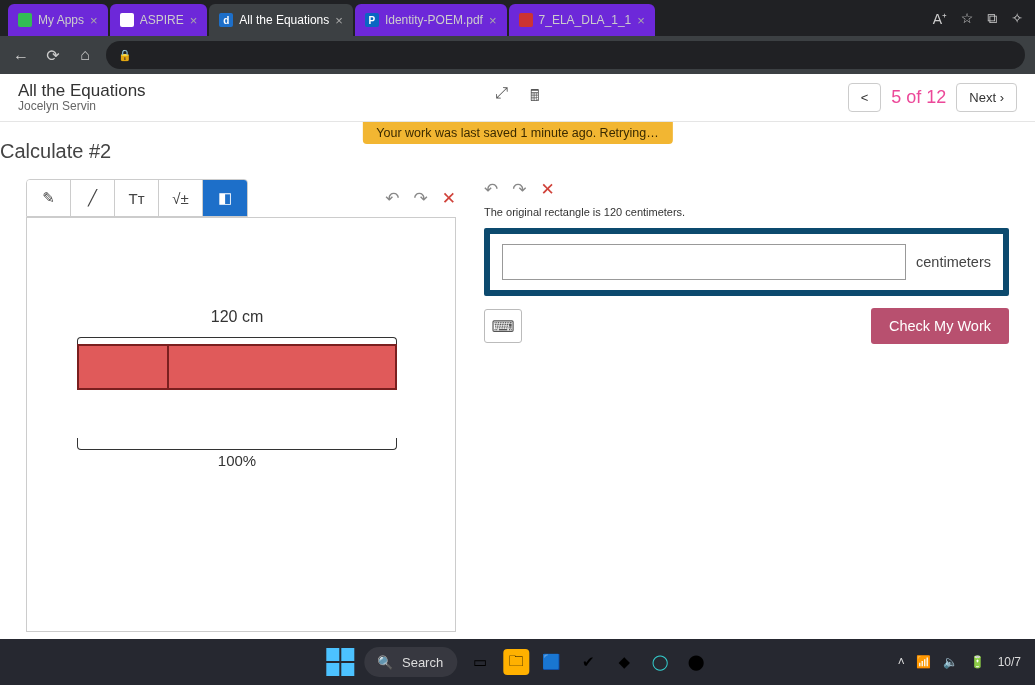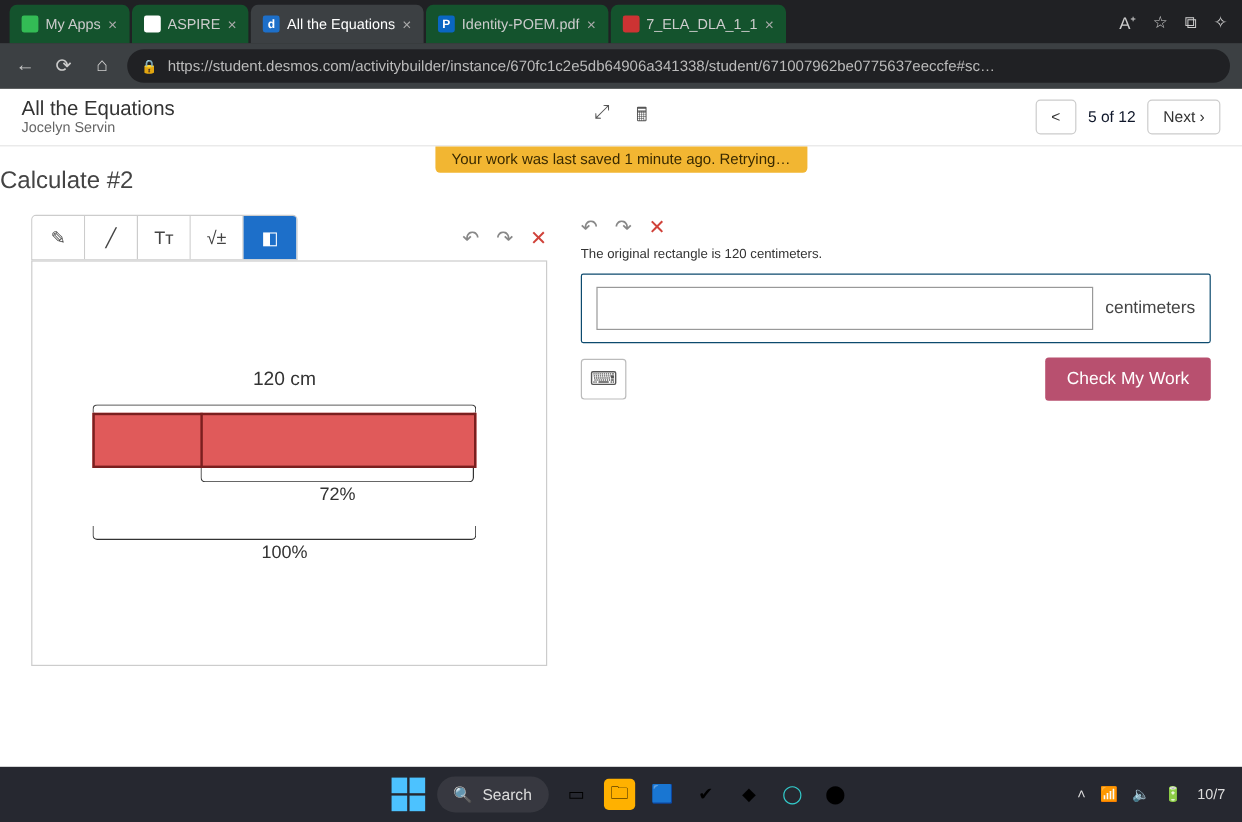--- a/index.html
+++ b/index.html
@@ -1,21 +1,21 @@
 <!DOCTYPE html>
 <html><head>
 <meta charset="utf-8">
 <style>
   * { box-sizing: border-box; margin: 0; padding: 0; font-family: -apple-system, BlinkMacSystemFont, "Segoe UI", Arial, sans-serif; }
   html, body { width: 1035px; height: 685px; background: #000; overflow: hidden; }
 
   
   .browser { position: absolute; inset: 0; background: #2b2b2b; display: flex; flex-direction: column; }
   .tabstrip { height: 36px; background: #202124; display: flex; align-items: flex-end; padding-left: 8px; gap: 2px; }
-  .tab { height: 32px; background: #14532d; color: #ccc; font-size: 12px; display: flex; align-items: center; padding: 0 10px; border-radius: 6px 6px 0 0; gap: 6px; max-width: 180px; }
+  .tab { height: 32px; background: #6d28d9; color: #ccc; font-size: 12px; display: flex; align-items: center; padding: 0 10px; border-radius: 6px 6px 0 0; gap: 6px; max-width: 180px; }
   .tab.active { background: #3c4043; color: #fff; }
   .tab .favicon { width: 14px; height: 14px; border-radius: 2px; flex: 0 0 auto; display: flex; align-items: center; justify-content: center; font-size: 10px; font-weight: bold; }
   .tab .tlabel { overflow: hidden; white-space: nowrap; text-overflow: ellipsis; flex: 1; }
   .tab .close { font-size: 13px; color: #aaa; flex: 0 0 auto; }
   .tabstrip .win-controls { margin-left: auto; display: flex; gap: 14px; padding: 0 12px; color: #ccc; font-size: 14px; align-items: center; height: 100%; }
 
   .addrbar { height: 38px; background: #3c4043; display: flex; align-items: center; padding: 0 10px; gap: 10px; color: #ccc; }
   .addrbar .navbtn { width: 22px; text-align: center; font-size: 16px; }
   .urlbox { flex: 1; background: #202124; border-radius: 16px; height: 28px; display: flex; align-items: center; padding: 0 12px; font-size: 12.5px; color: #bbb; gap: 8px; }
   .urlbox .lock { font-size: 11px; }
@@ -23,35 +23,35 @@
   
   .page { flex: 1; background: #fff; position: relative; overflow: hidden; }
 
   .topbar { height: 48px; border-bottom: 1px solid #e5e5e5; display: flex; align-items: center; padding: 0 18px; gap: 14px; }
   .topbar .title-block { display: flex; flex-direction: column; line-height: 1.15; }
   .topbar .activity-title { font-size: 17px; font-weight: 500; color: #333; }
   .topbar .student-name { font-size: 12px; color: #666; }
   .topbar .center-icons { position: absolute; left: 50%; transform: translateX(-50%); top: 10px; display: flex; gap: 22px; color: #555; font-size: 16px; }
   .topbar .pager { margin-left: auto; display: flex; align-items: center; gap: 10px; }
   .pgbtn { border: 1px solid #ccc; background: #fff; border-radius: 4px; padding: 6px 12px; font-size: 13px; color: #333; display: flex; align-items: center; gap: 4px; cursor: pointer; }
-  .pgcounter { font-size: 13px; color: #0f172a; }
+  .pgcounter { font-size: 18px; color: #ec4899; }
 
   .save-banner { position: absolute; top: 48px; left: 50%; transform: translateX(-50%); background: #f2b632; color: #3a2a00; font-size: 12.5px; padding: 4px 14px; border-radius: 0 0 4px 4px; z-index: 5; }
 
   .screen-title { text-align: left; font-size: 20px; color: #444; margin-top: 18px; }
 
   .content { display: flex; padding: 10px 26px 20px 26px; gap: 28px; margin-top: 6px; }
 
   
   .sketch-col { flex: 0 0 430px; }
   .sketch-toolbar { display: flex; border: 1px solid #ccc; border-radius: 4px 4px 0 0; overflow: hidden; width: max-content; }
   .tool { width: 44px; height: 36px; display: flex; align-items: center; justify-content: center; border-right: 1px solid #ccc; font-size: 15px; color: #444; cursor: pointer; background: #fff; }
   .tool:last-child { border-right: none; }
   .tool.active { background: #1d6fc9; color: #fff; }
-  .sketch-canvas { border: 1px solid #ccc; height: 338px; position: relative; background: #fff; }
+  .sketch-canvas { border: 1px solid #ccc; height: 415px; position: relative; background: #fff; }
 
   
   .diag { position: absolute; left: 50px; top: 90px; width: 320px; }
   .toplabel { text-align: center; font-size: 16px; color: #333; margin-bottom: 4px; }
   .brace-top { height: 14px; position: relative; }
   .brace-top::before { content: ""; position: absolute; left: 0; right: 0; top: 7px; border-top: 1.5px solid #333; border-left: 1.5px solid #333; border-right: 1.5px solid #333; height: 6px; border-radius: 4px 4px 0 0; }
   .bar-outer { height: 46px; border: 2px solid #7a1f1f; background: #e05a5a; position: relative; }
   .bar-split { position: absolute; top: -2px; bottom: -2px; left: 28%; width: 2px; background: #7a1f1f; }
   .brace-72 { position: absolute; left: 28%; right: 0; top: 100%; }
   .brace-72 .bline { height: 12px; border-bottom: 1.5px solid #333; border-left: 1.5px solid #333; border-right: 1.5px solid #333; border-radius: 0 0 4px 4px; margin-top: 2px; }
@@ -59,21 +59,21 @@
   .brace-100 { margin-top: 48px; }
   .brace-100 .bline { height: 12px; border-bottom: 1.5px solid #333; border-left: 1.5px solid #333; border-right: 1.5px solid #333; border-radius: 0 0 4px 4px; }
   .brace-100 .blab { text-align: center; font-size: 15px; color: #333; margin-top: 2px; }
 
   
   .question-col { flex: 1; }
   .qc-history { display: flex; gap: 14px; color: #888; font-size: 17px; margin-bottom: 6px; }
   .qc-history .xbtn { color: #d0423a; }
   .prompt-line { font-size: 11px; color: #333; margin-bottom: 10px; }
   .prompt-line .num { font-weight: 400; }
-  .answer-row { display: flex; align-items: center; gap: 10px; border: 1px solid #0c4a6e; padding: 10px 12px; border-radius: 2px; }
+  .answer-row { display: flex; align-items: center; gap: 10px; border: 6px solid #0c4a6e; padding: 10px 12px; border-radius: 2px; }
   .answer-input { flex: 1; height: 36px; border: 1px solid #999; padding: 0 10px; font-size: 15px; }
   .unit-label { font-size: 14.5px; color: #444; }
   .action-row { display: flex; align-items: center; gap: 14px; margin-top: 12px; }
   .kbd-btn { width: 38px; height: 34px; border: 1px solid #bbb; border-radius: 3px; display: flex; align-items: center; justify-content: center; font-size: 16px; color: #555; cursor: pointer; background: #fff; }
   .check-btn { margin-left: auto; background: #b8506f; color: #fff; border: none; border-radius: 3px; padding: 10px 18px; font-size: 14.5px; cursor: pointer; }
 
   
   .taskbar { position: absolute; left: 0; right: 0; bottom: 0; height: 46px; background: rgba(20,22,30,.92); display: flex; align-items: center; padding: 0 14px; gap: 10px; }
   .taskbar .center { position: absolute; left: 50%; transform: translateX(-50%); display: flex; align-items: center; gap: 10px; }
   .start { width: 28px; height: 28px; display: grid; grid-template-columns: 1fr 1fr; grid-template-rows: 1fr 1fr; gap: 2px; }
@@ -120,21 +120,20 @@
       <span>✧</span>
     </div>
   </div>
 
   <div class="addrbar">
     <span class="navbtn">←</span>
     <span class="navbtn">⟳</span>
     <span class="navbtn">⌂</span>
     <div class="urlbox">
       <span class="lock">🔒</span>
-      <span>https://student.desmos.com/activitybuilder/instance/670fc1c2e5db64906a341338/student/671007962be0775637eeccfe#sc…</span>
     </div>
   </div>
 
   <div class="page">
 
     <div class="topbar">
       <div class="title-block">
         <span class="activity-title">All the Equations</span>
         <span class="student-name">Jocelyn Servin</span>
       </div>
@@ -173,24 +172,20 @@
             <span>↷</span>
             <span class="xbtn">✕</span>
           </div>
         </div>
         <div class="sketch-canvas">
           <div class="diag">
             <div class="toplabel">120 cm</div>
             <div class="brace-top"></div>
             <div class="bar-outer">
               <div class="bar-split"></div>
-              <div class="brace-72">
-                <div class="bline"></div>
-                <div class="blab">72%</div>
-              </div>
             </div>
             <div class="brace-100">
               <div class="bline"></div>
               <div class="blab">100%</div>
             </div>
           </div>
         </div>
       </div>
 
       <div class="question-col">

